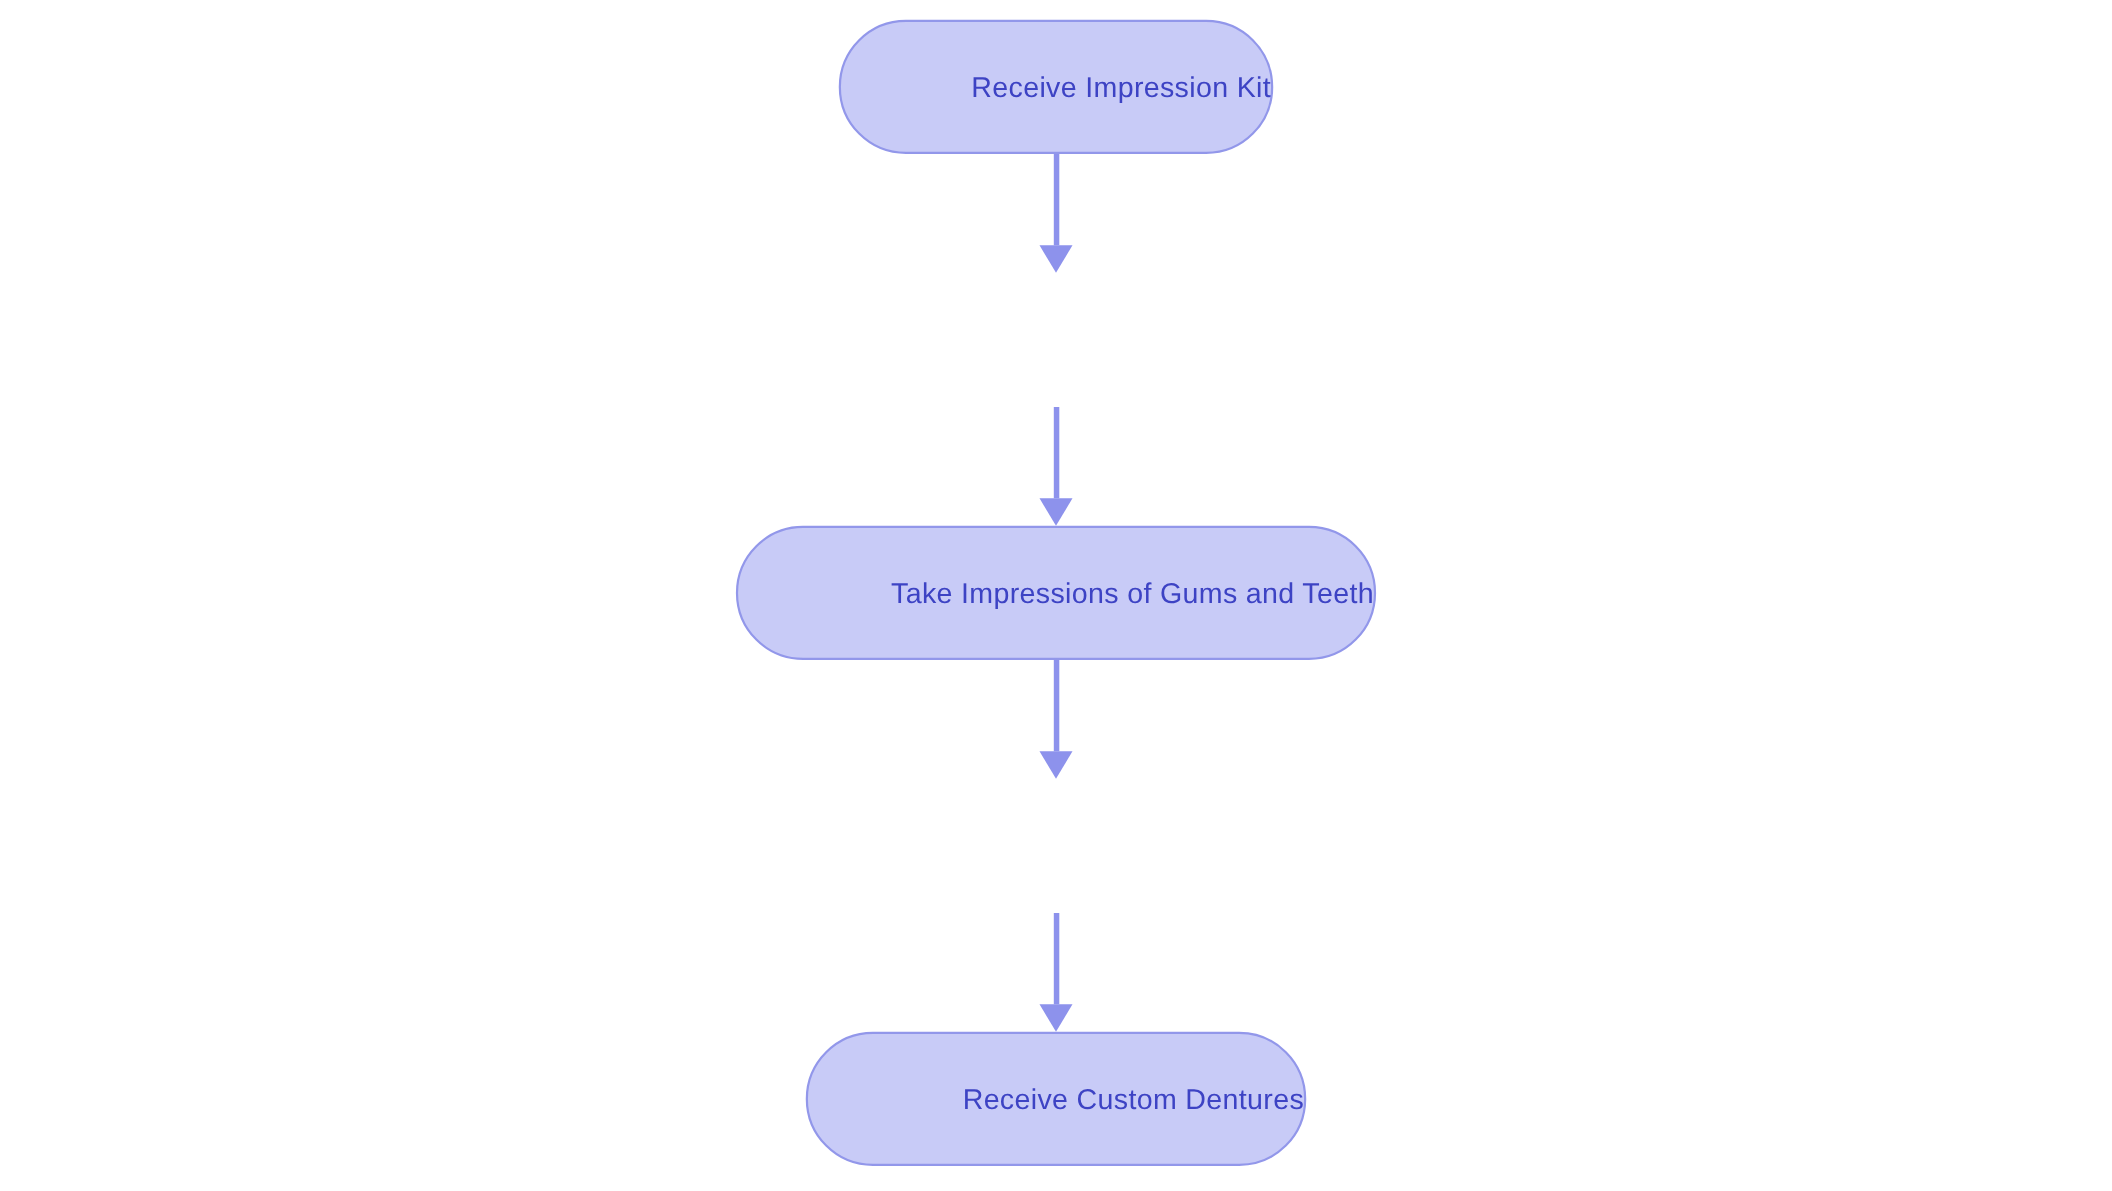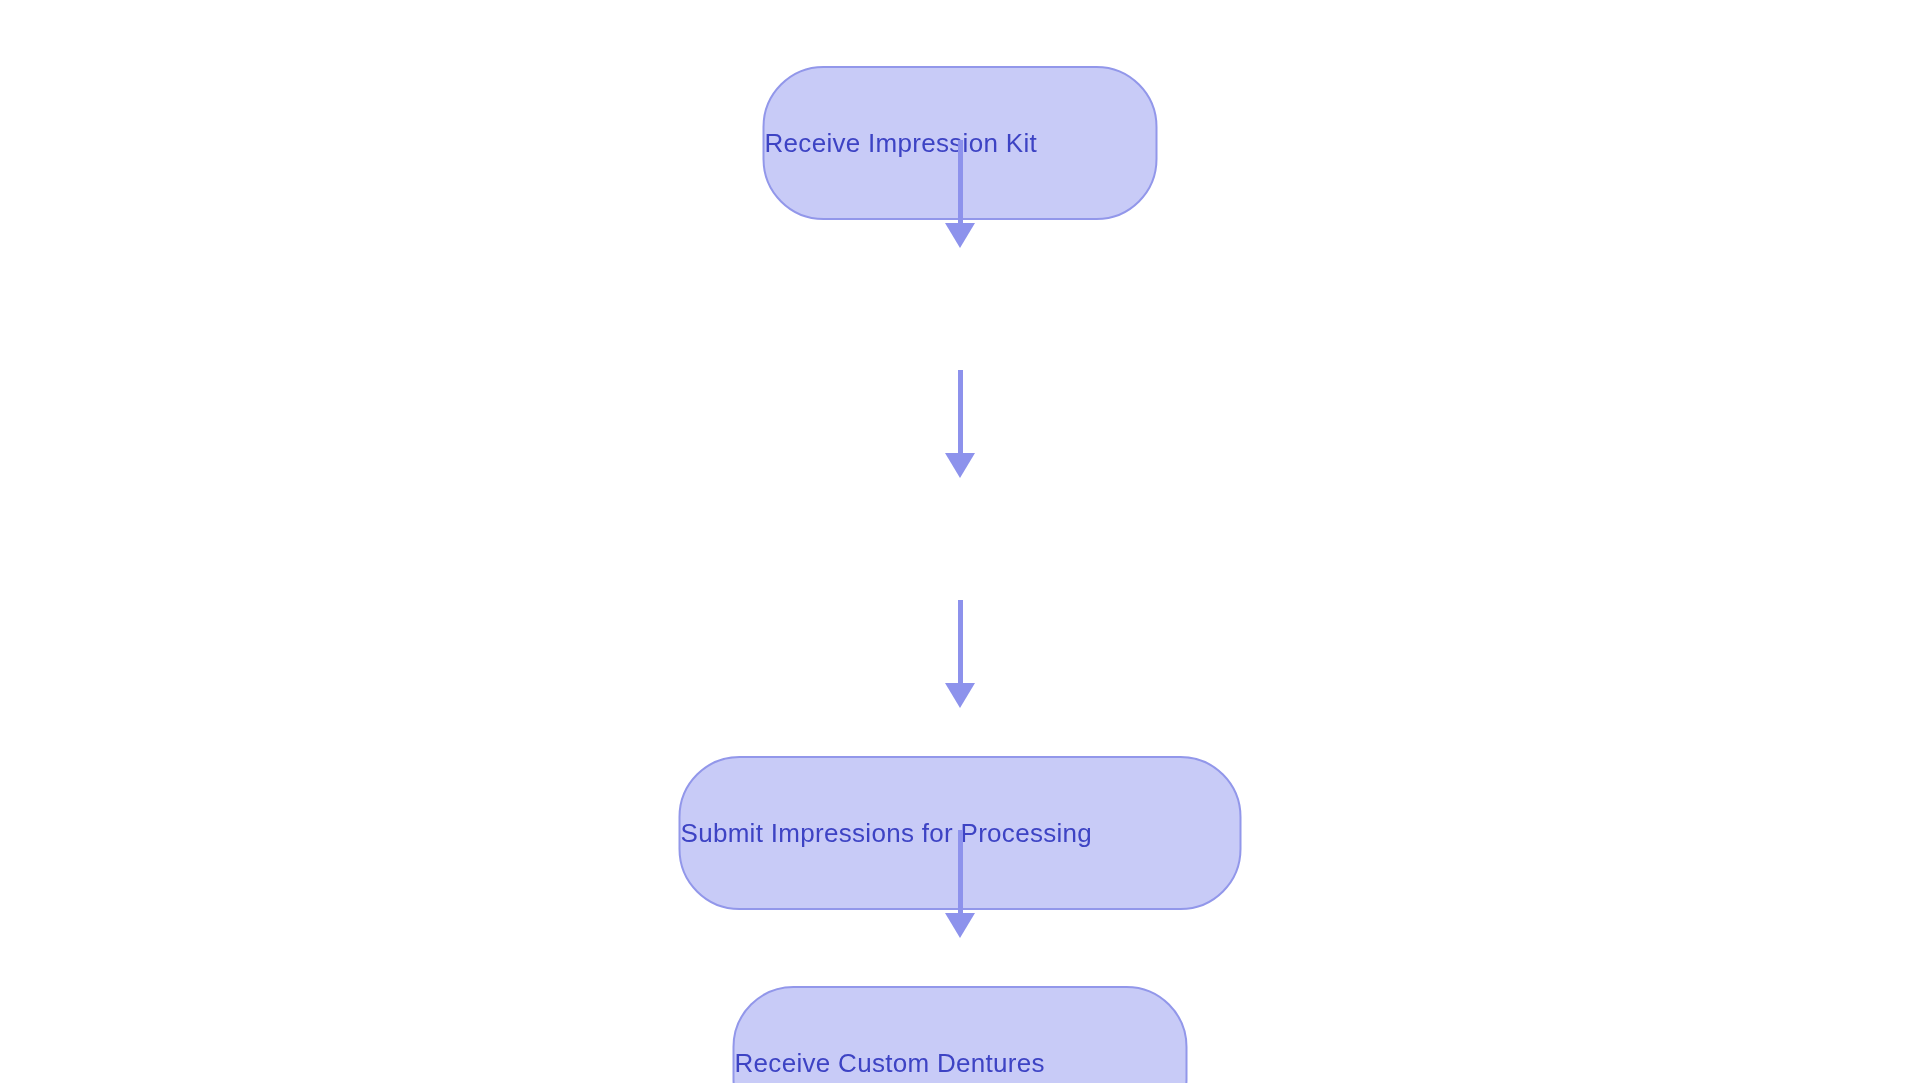--- a/index.html
+++ b/index.html
@@ -12,25 +12,25 @@
   html,body{margin:0;padding:0}
   body{
     width:1920px;height:1083px;
     background:var(--bg);
     font-family:"Liberation Sans", sans-serif;
     position:relative;overflow:hidden;
   }
   .stage{position:absolute;inset:0}
   .node{
     position:absolute;left:960px;transform:translateX(-50%);
-    height:154px;border-radius:61px;
+    height:122px;border-radius:61px;
     background:var(--fill);
     border:2px solid var(--border);
     box-sizing:border-box;
-    display:flex;align-items:center;justify-content:flex-start;margin-top:48px;
+    display:flex;align-items:center;justify-content:flex-end;
   }
   .node .label{
     color:var(--text);
     font-size:26px;
     letter-spacing:0.3px;
     white-space:nowrap;
     text-align:center;
   }
   .n1{top:18px;width:395px}
   .n2{top:248px;width:535px}
@@ -63,29 +63,29 @@
     <div class="shaft"></div>
     <div class="head"></div>
   </div>
 
 
   <div class="arrow a2">
     <div class="shaft"></div>
     <div class="head"></div>
   </div>
 
+  <div class="node n3">
+    <span class="label">Take Impressions of Gums and Teeth</span>
+  </div>
 
   <div class="arrow a3">
     <div class="shaft"></div>
     <div class="head"></div>
   </div>
 
-  <div class="node n4">
-    <span class="label">Submit Impressions for Processing</span>
-  </div>
 
   <div class="arrow a4">
     <div class="shaft"></div>
     <div class="head"></div>
   </div>
 
   <div class="node n5">
     <span class="label">Receive Custom Dentures</span>
   </div>
 

